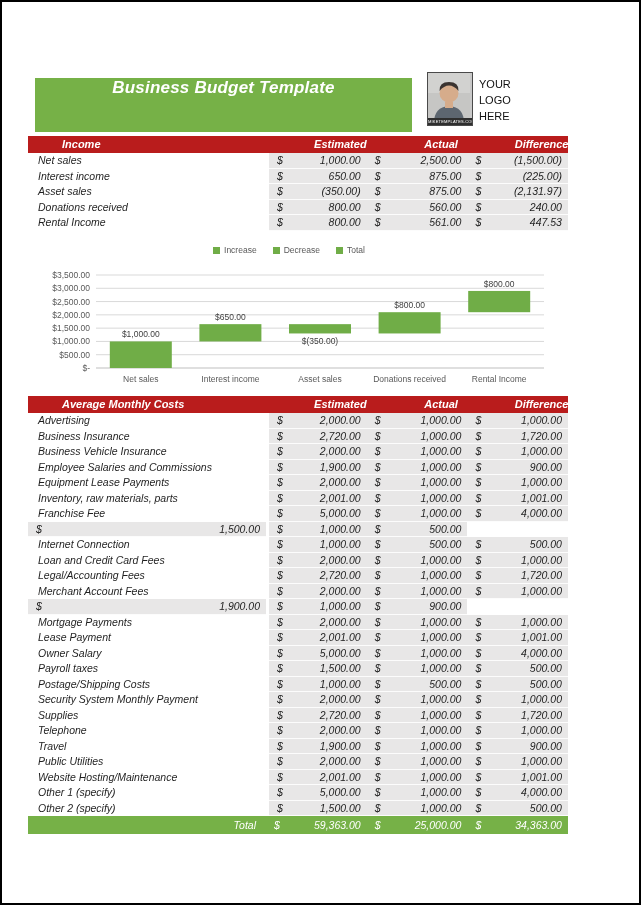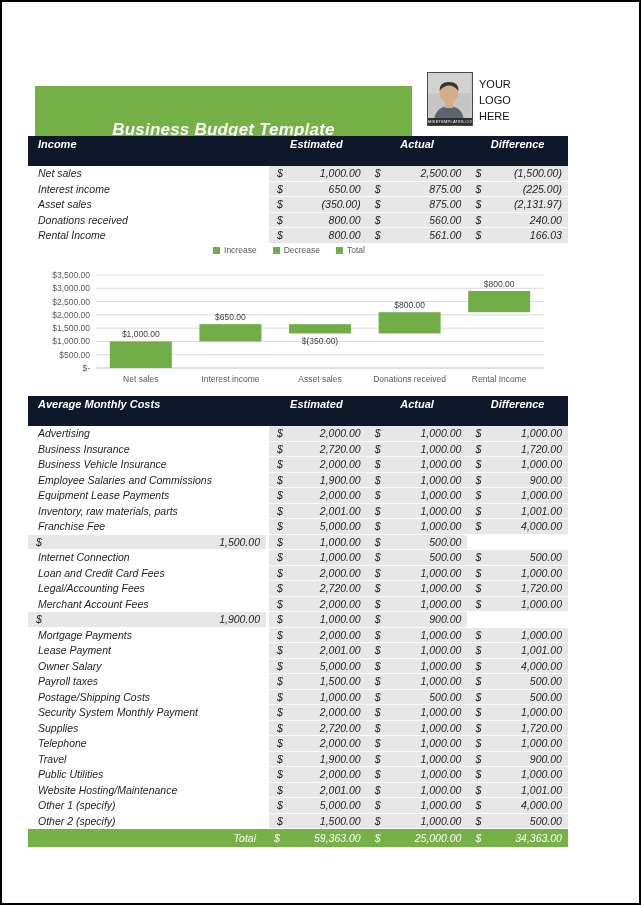--- a/index.html
+++ b/index.html
@@ -4,21 +4,21 @@
 <style>
   html,body { margin:0; padding:0; background:#888; }
   .page {
     position:relative; width:641px; height:905px; margin:0 auto;
     background:#fff; border:2px solid #000; box-sizing:border-box;
     font-family:"Liberation Sans", sans-serif; overflow:hidden;
   }
   
   .title-bar {
     position:absolute; left:33px; top:76px; width:377px; height:54px;
-    background:var(--green,#76B147); display:flex; align-items:flex-end; justify-content:center;margin-top:8px;
+    background:var(--green,#76B147); display:flex; align-items:flex-start; justify-content:center;
   }
   .title-bar span {
     color:#fff; font-weight:bold; font-style:italic; font-size:17px; letter-spacing:.2px;
   }
   
   .logo-photo {
     position:absolute; left:425px; top:70px; width:44px; height:52px;
     border:1px solid #4a4a4a; background:#c9c9c9; overflow:hidden;
   }
   .logo-photo svg { display:block; }
@@ -27,21 +27,21 @@
     color:#fff; font-size:4px; line-height:7px; text-align:center; letter-spacing:.2px;
     font-family:"Liberation Sans", sans-serif;
   }
   .logo-text {
     position:absolute; left:477px; top:74px; color:#111;
     font-size:11px; line-height:16px; font-weight:500;
   }
   
   .tbl { position:absolute; left:26px; width:540px; font-style:italic; }
   .t-row { display:grid; grid-template-columns:238px 100.7px 100.7px 100.6px; }
-  .t-head { background:#0f172a; color:#fff; height:30px; }
+  .t-head { background:#b91c1c; color:#fff; height:17px;padding-left:24px; }
   .t-head .h-label {
     font-weight:bold; font-size:11px; line-height:17px; padding-left:10px;
   }
   .t-head .h-col {
     font-weight:bold; font-size:11px; line-height:17px; text-align:center;
   }
   .t-body .t-row { height:15.5px; }
   .lbl-cell {
     background:#fff; font-size:10.5px; line-height:15.5px; color:#1f1f1f;
     padding-left:10px; white-space:nowrap; overflow:hidden;
@@ -168,21 +168,21 @@
           <div class="num-cell">
             <span>$</span>
             <span>800.00</span>
           </div>
           <div class="num-cell">
             <span>$</span>
             <span>561.00</span>
           </div>
           <div class="num-cell">
             <span>$</span>
-            <span>166.03</span>
+            <span>447.53</span>
           </div>
         </div>
       </div>
   </div>
 
   <div class="chart-block">
     <div class="chart-legend" id="chart-legend">
         <span class="leg-item">
           <span class="leg-swatch"></span>
           <span>Increase</span>

